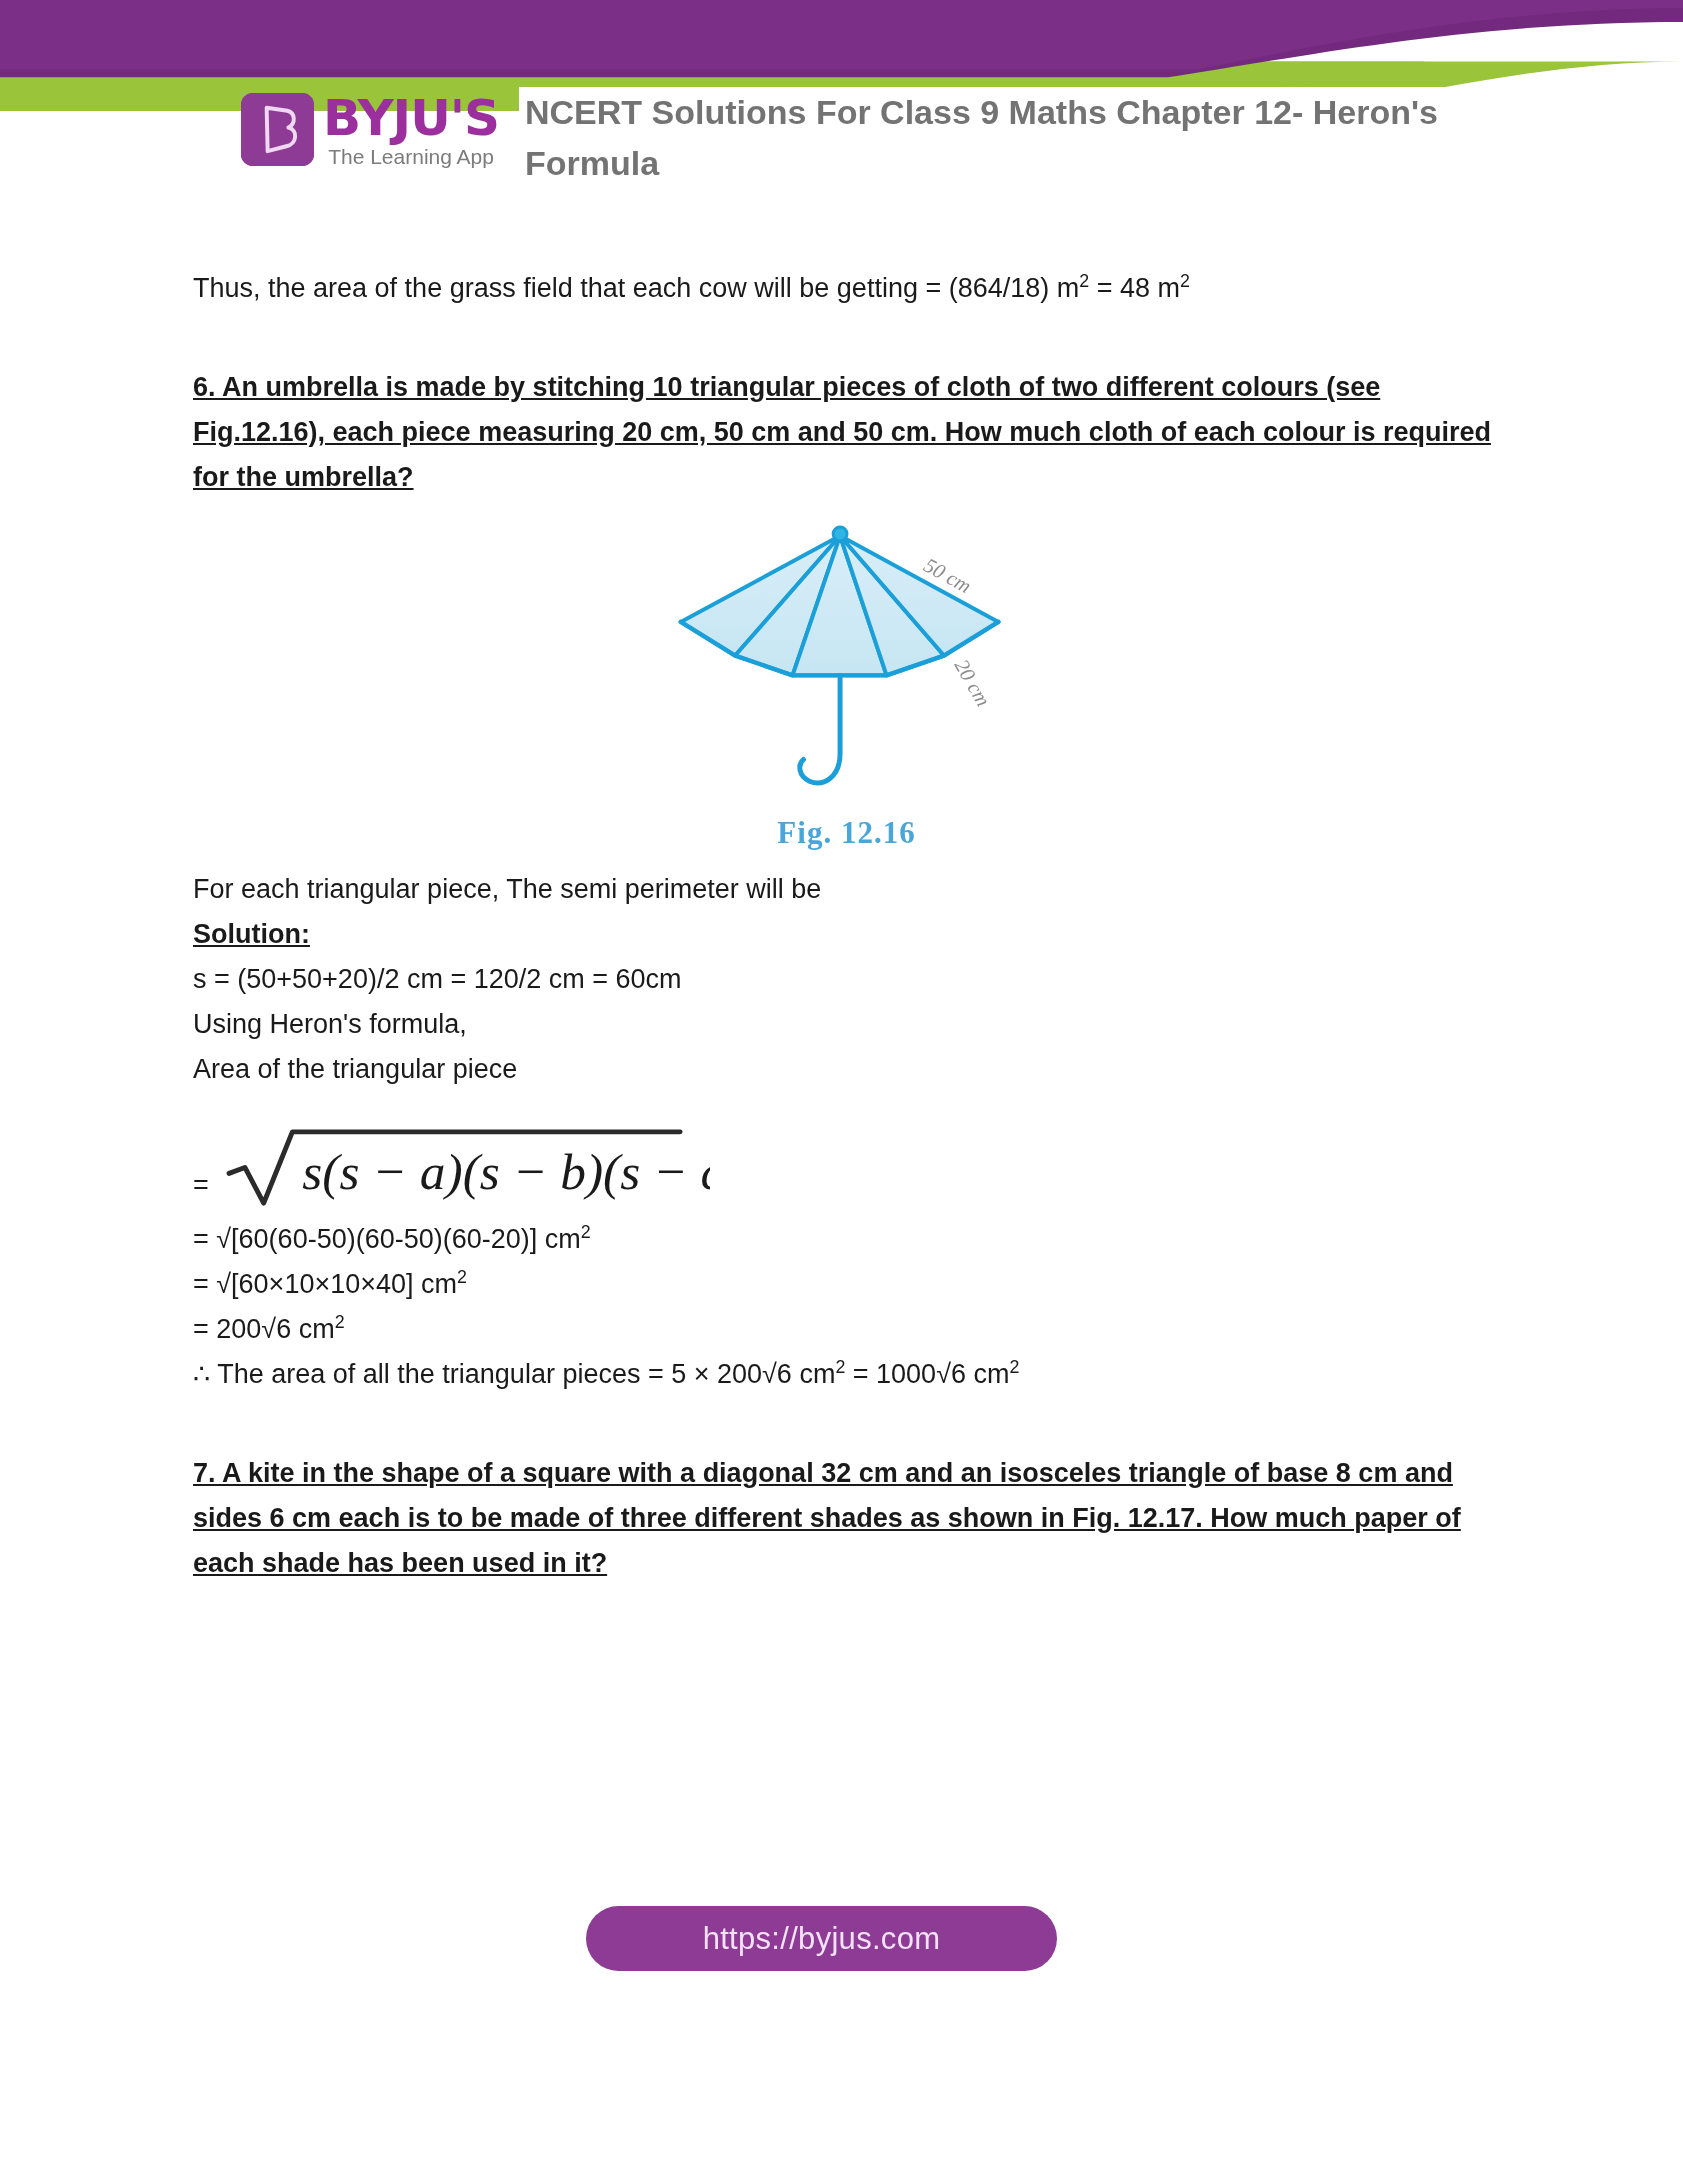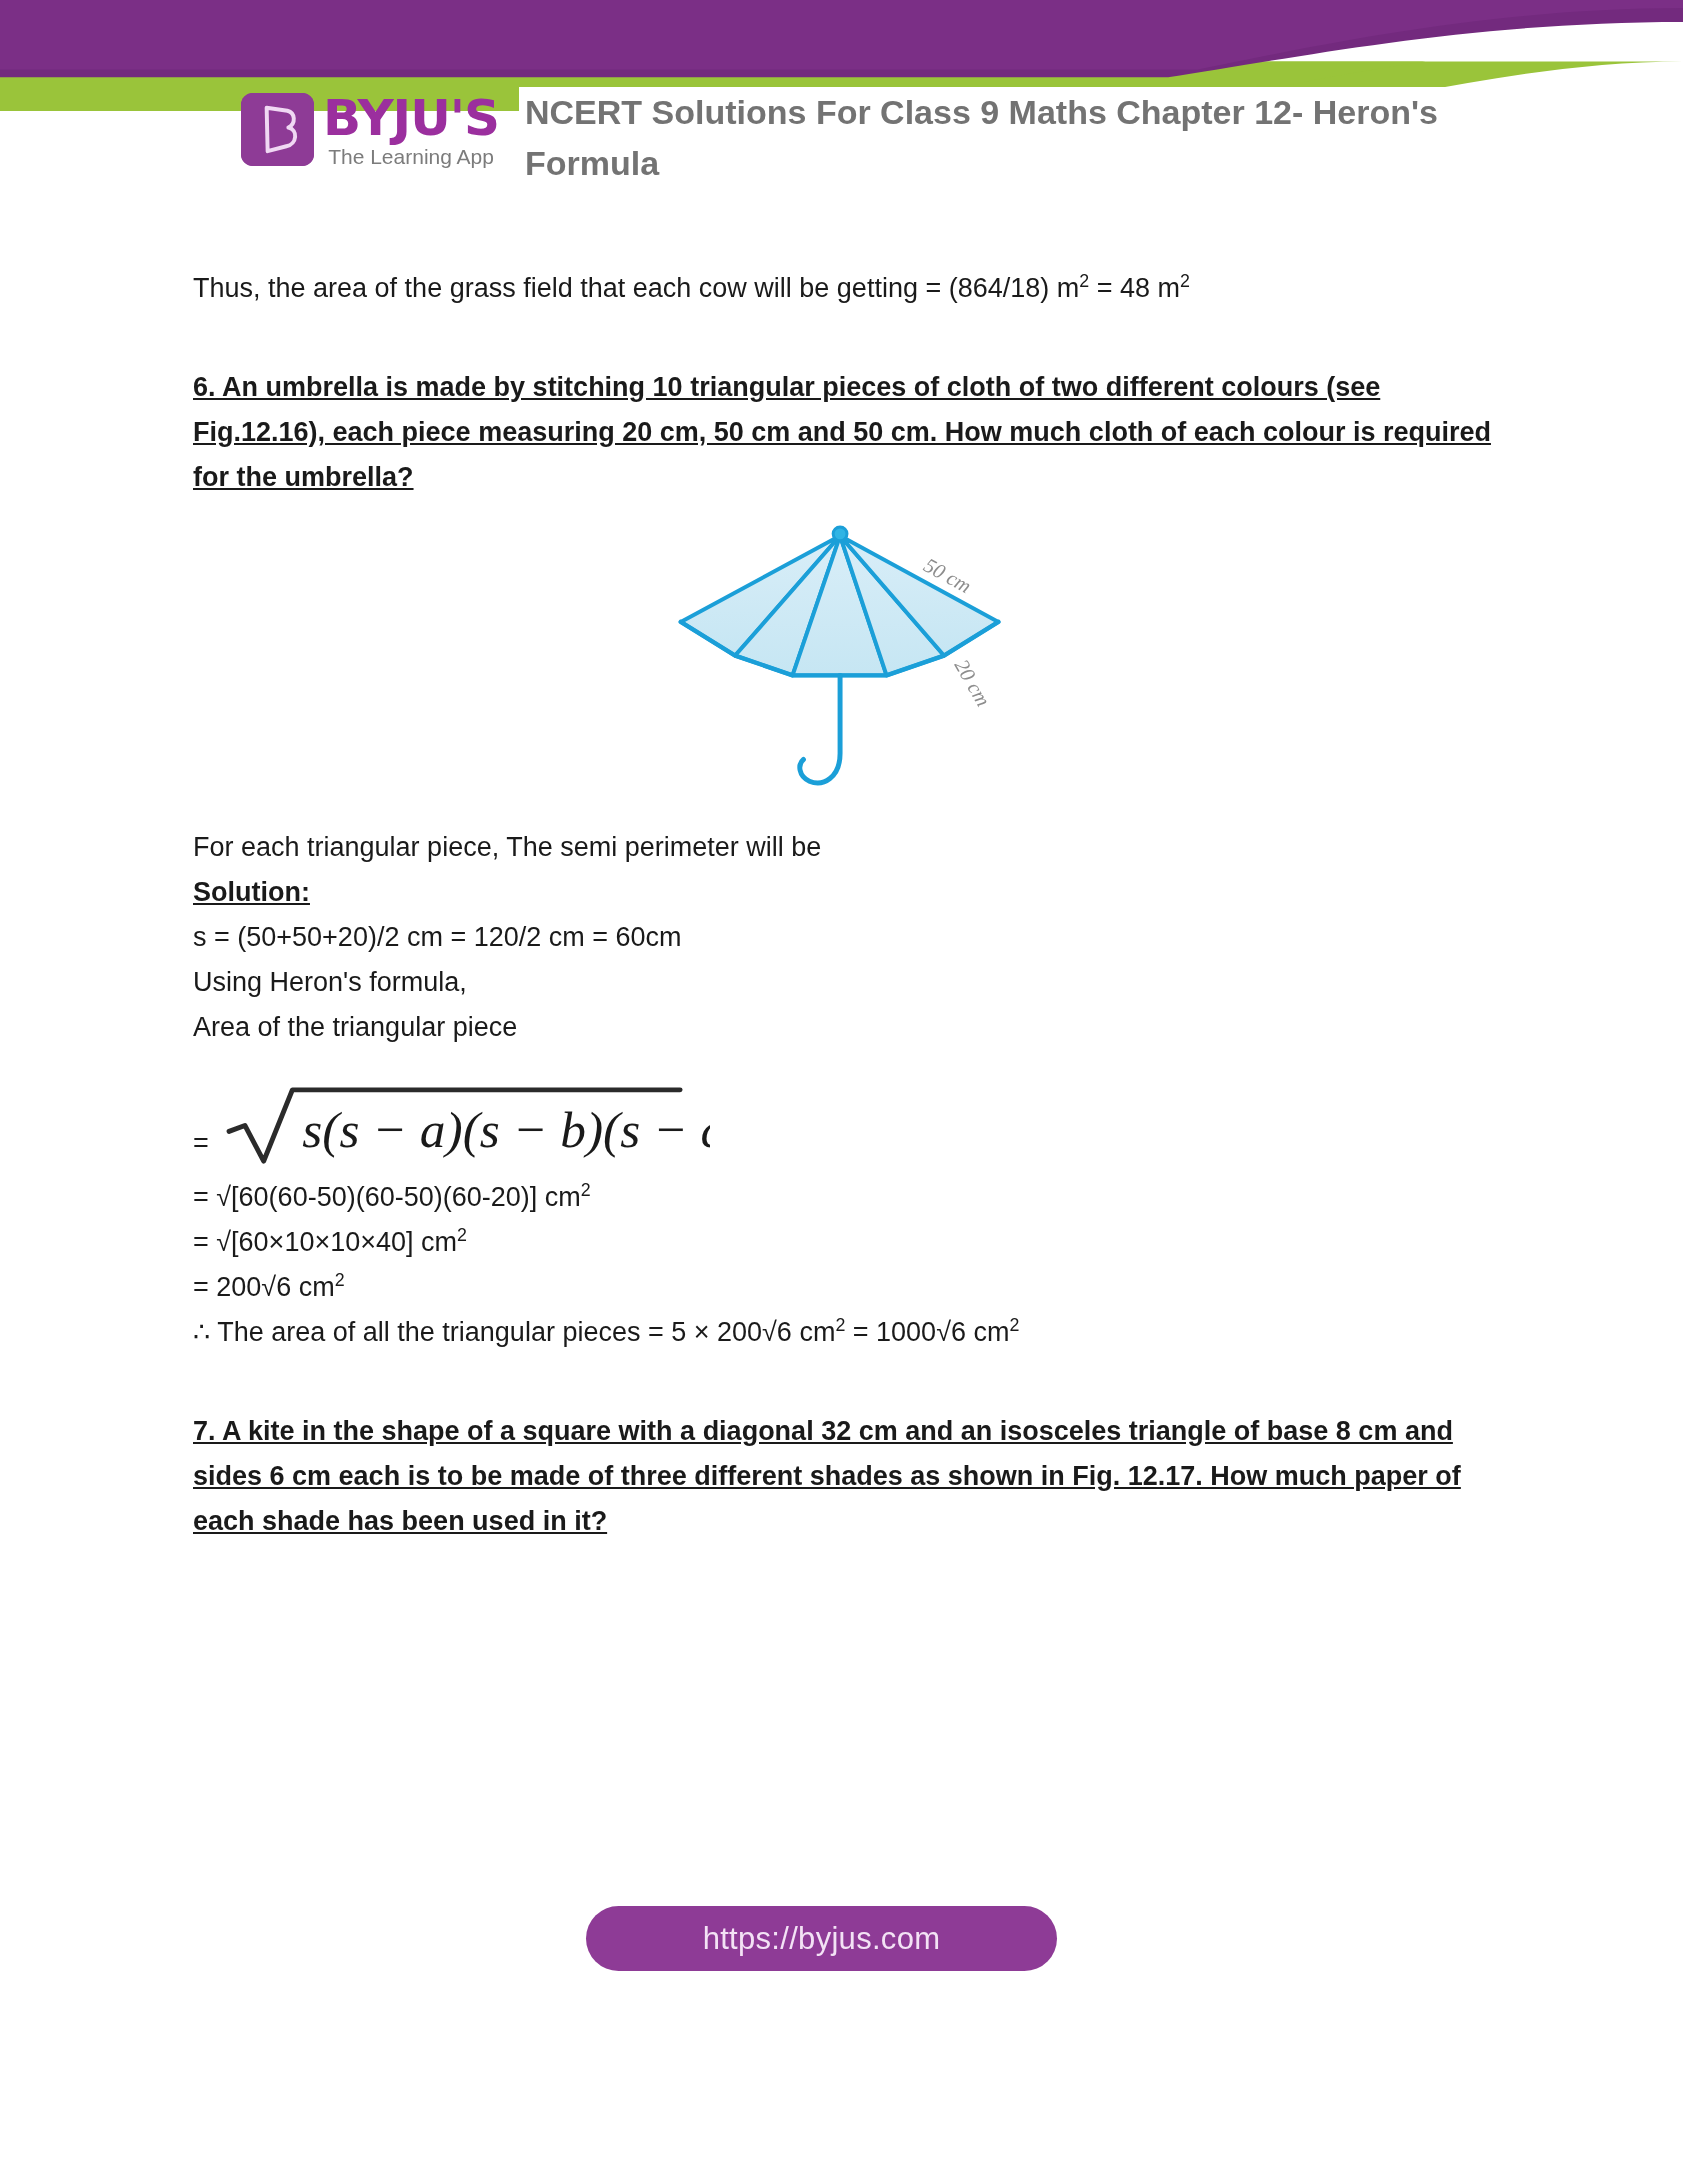--- a/index.html
+++ b/index.html
@@ -226,20 +226,21 @@
 
       <polyline points="42,105 97,139 155,159 250,159 308,139 363,105" fill="none" stroke="#1b9fd8" stroke-width="4.5" stroke-linejoin="round" stroke-linecap="round"></polyline>
 
       <circle cx="203" cy="16" r="7" fill="#2fb4e4" stroke="#1b9fd8" stroke-width="3"></circle>
 
       <path d="M203,159 L203,238 C203,262 186,272 172,266 C161,261 160,249 166,244" fill="none" stroke="#1b9fd8" stroke-width="5" stroke-linecap="round"></path>
 
       <text x="286" y="52" transform="rotate(29 286 52)" font-family="Liberation Serif, serif" font-style="italic" font-size="21" fill="#8d8d8d">50 cm</text>
       <text x="318" y="148" transform="rotate(60 318 148)" font-family="Liberation Serif, serif" font-style="italic" font-size="21" fill="#8d8d8d">20 cm</text>
     </svg>
+    <div class="fig-caption">Fig. 12.16</div>
   </div>
 
   <div class="spacer-sm"></div>
 
   <div class="para">For each triangular piece, The semi perimeter will be</div>
 
   <div class="para bold">Solution:</div>
   <div class="para">s = (50+50+20)/2 cm = 120/2 cm = 60cm</div>
   <div class="para">Using Heron's formula,</div>
   <div class="para">Area of the triangular piece</div>

